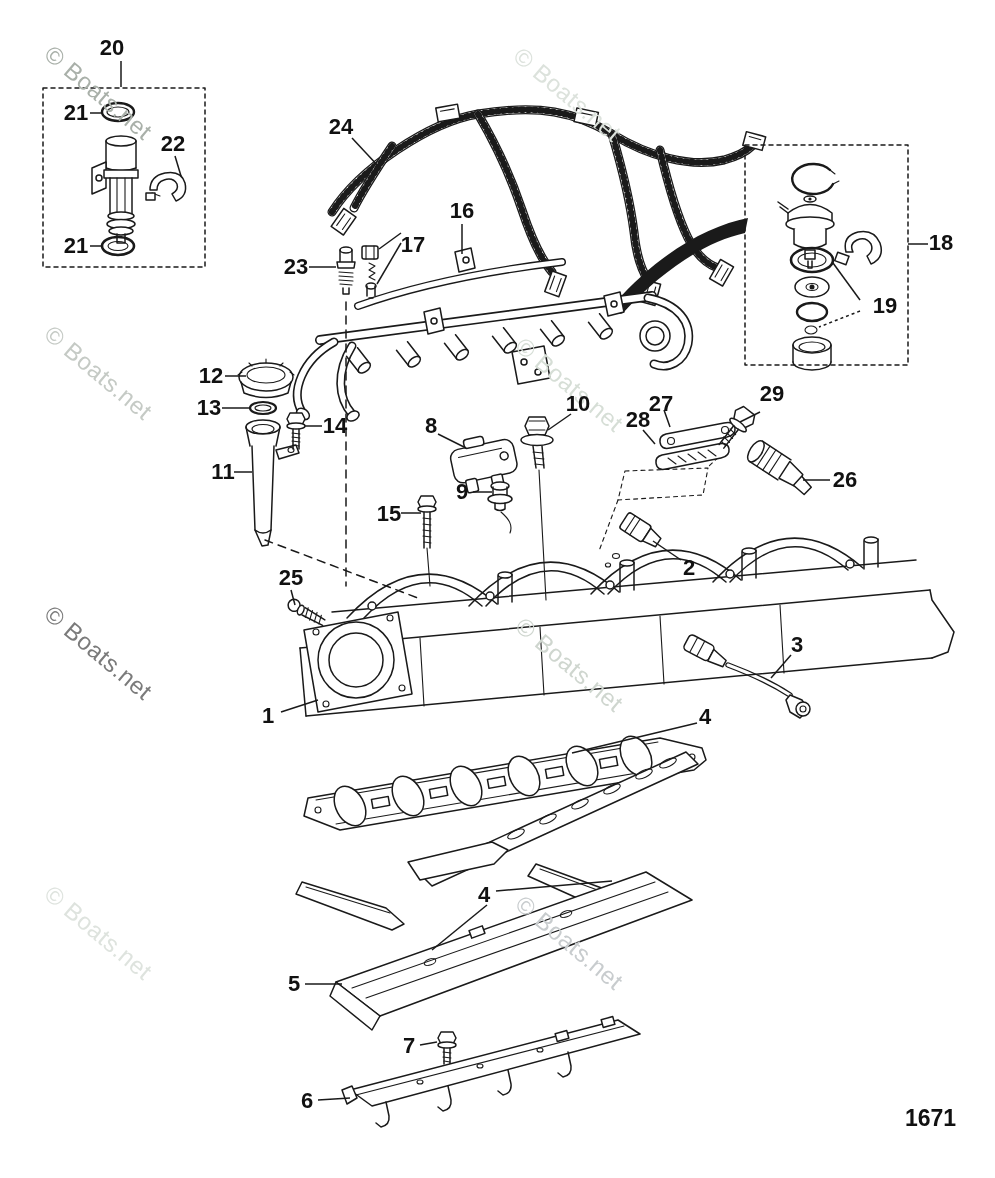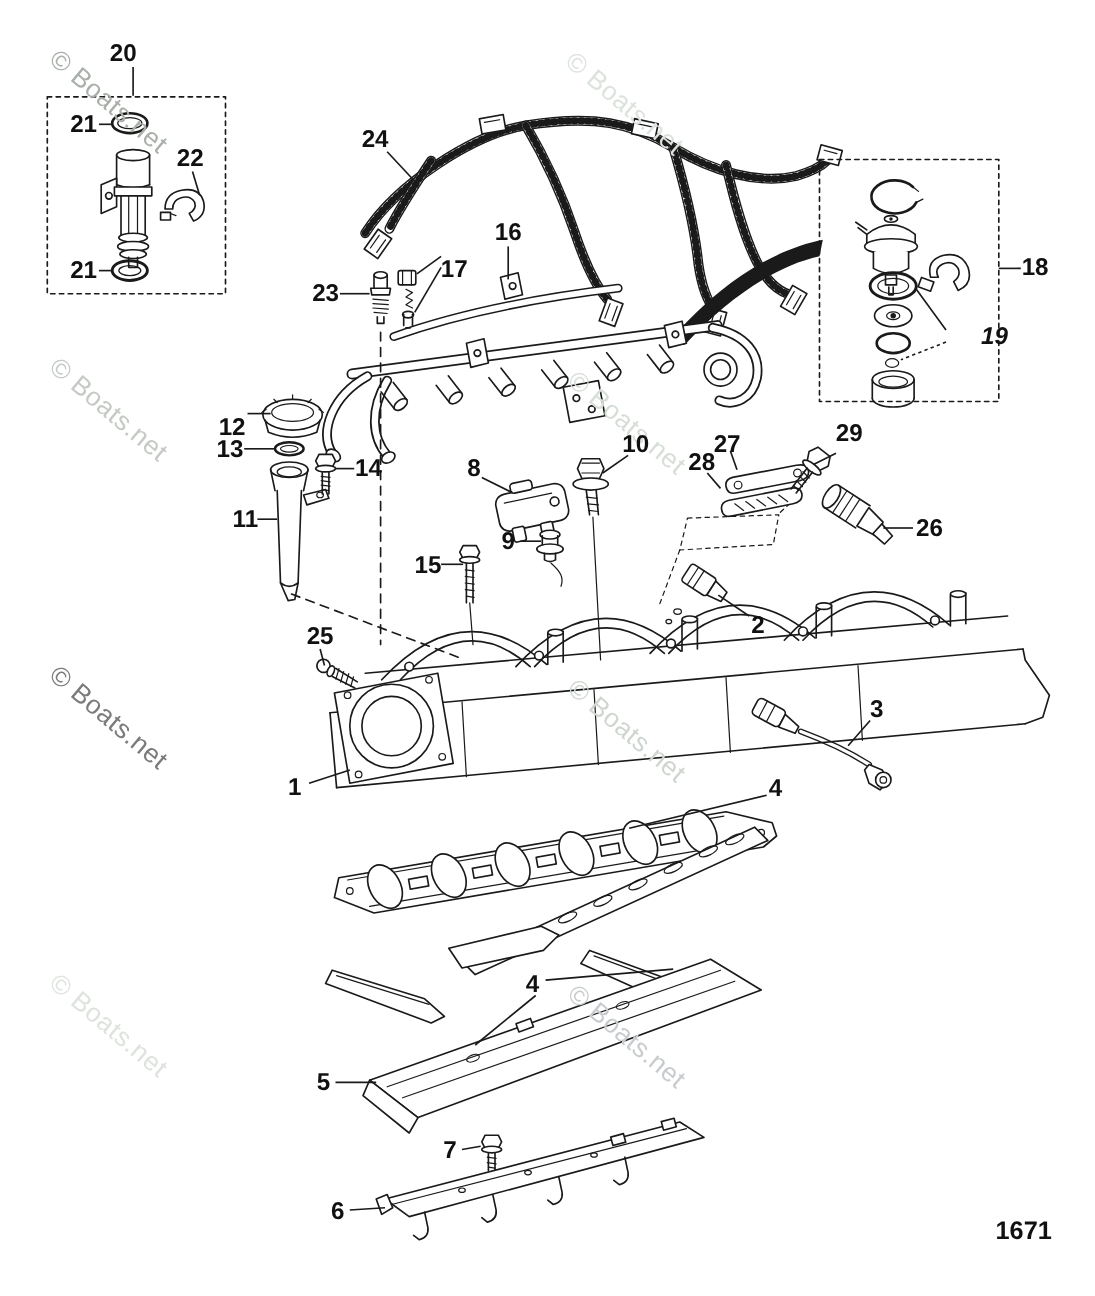--- a/index.html
+++ b/index.html
@@ -555,22 +555,22 @@
   <div id="callout-layer">
       <div class="callout" style="left: 112px; top: 48px;">20</div>
       <div class="callout" style="left: 76px; top: 113px;">21</div>
       <div class="callout" style="left: 173px; top: 144px;">22</div>
       <div class="callout" style="left: 76px; top: 246px;">21</div>
       <div class="callout" style="left: 341px; top: 127px;">24</div>
       <div class="callout" style="left: 462px; top: 211px;">16</div>
       <div class="callout" style="left: 413px; top: 245px;">17</div>
       <div class="callout" style="left: 296px; top: 267px;">23</div>
       <div class="callout" style="left: 941px; top: 243px;">18</div>
-      <div class="callout" style="left: 904px; top: 306px; font-style: italic;">19</div>
-      <div class="callout" style="left: 211px; top: 376px; margin-top: 12px;">12</div>
+      <div class="callout" style="left: 885px; top: 306px;">19</div>
+      <div class="callout" style="left: 211px; top: 376px;">12</div>
       <div class="callout" style="left: 209px; top: 408px;">13</div>
       <div class="callout" style="left: 335px; top: 426px;">14</div>
       <div class="callout" style="left: 223px; top: 472px;">11</div>
       <div class="callout" style="left: 431px; top: 426px;">8</div>
       <div class="callout" style="left: 578px; top: 404px;">10</div>
       <div class="callout" style="left: 462px; top: 492px;">9</div>
       <div class="callout" style="left: 389px; top: 514px; text-align: center;">15</div>
       <div class="callout" style="left: 661px; top: 404px;">27</div>
       <div class="callout" style="left: 638px; top: 420px;">28</div>
       <div class="callout" style="left: 772px; top: 394px;">29</div>

